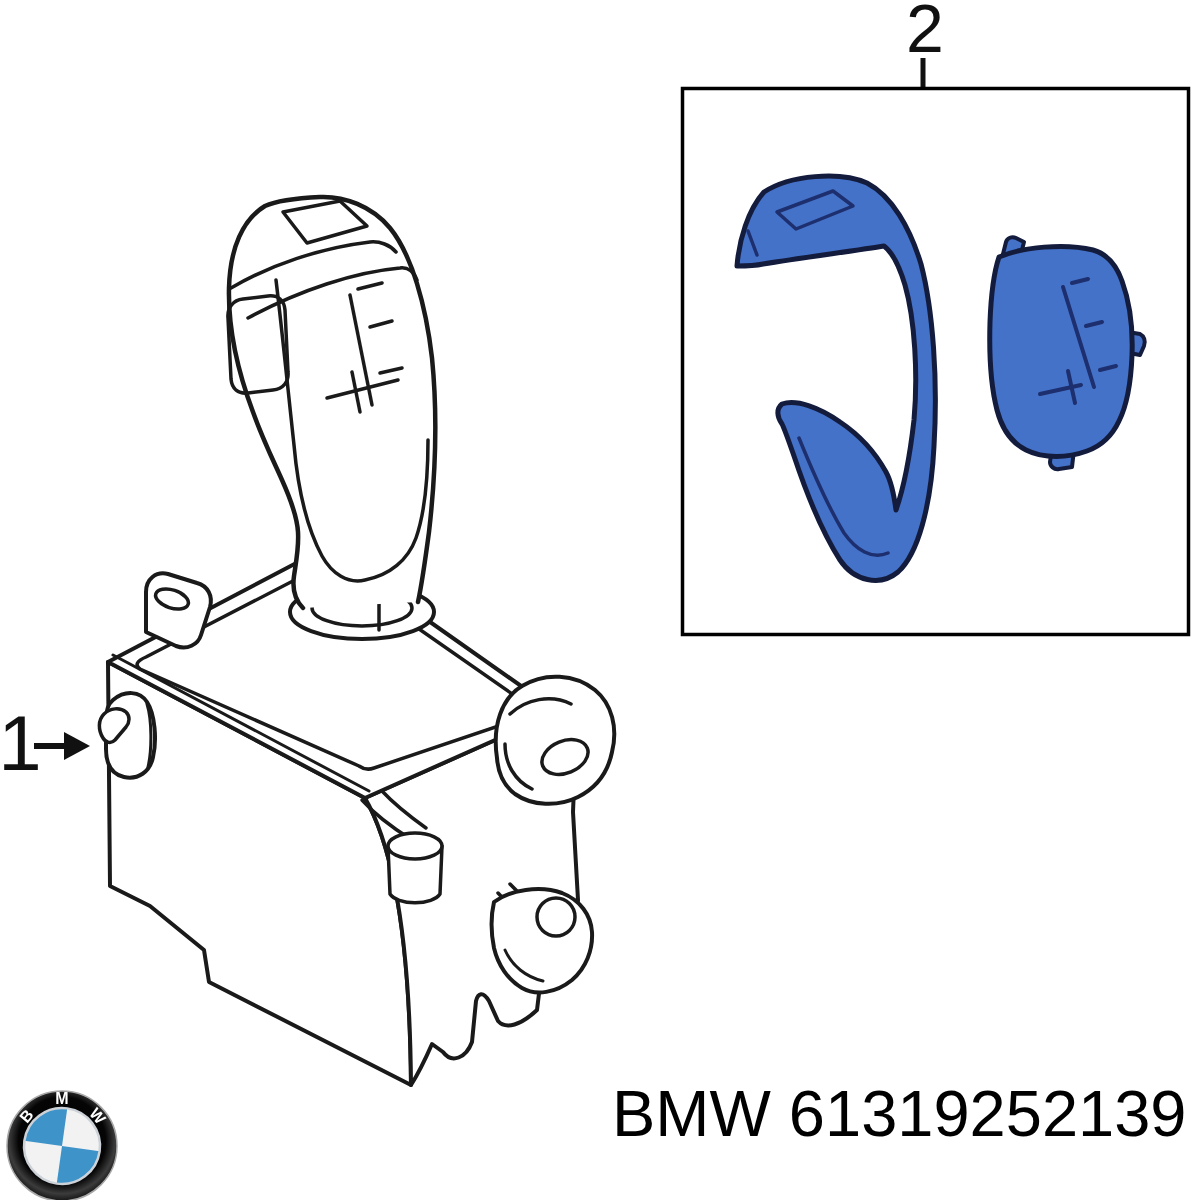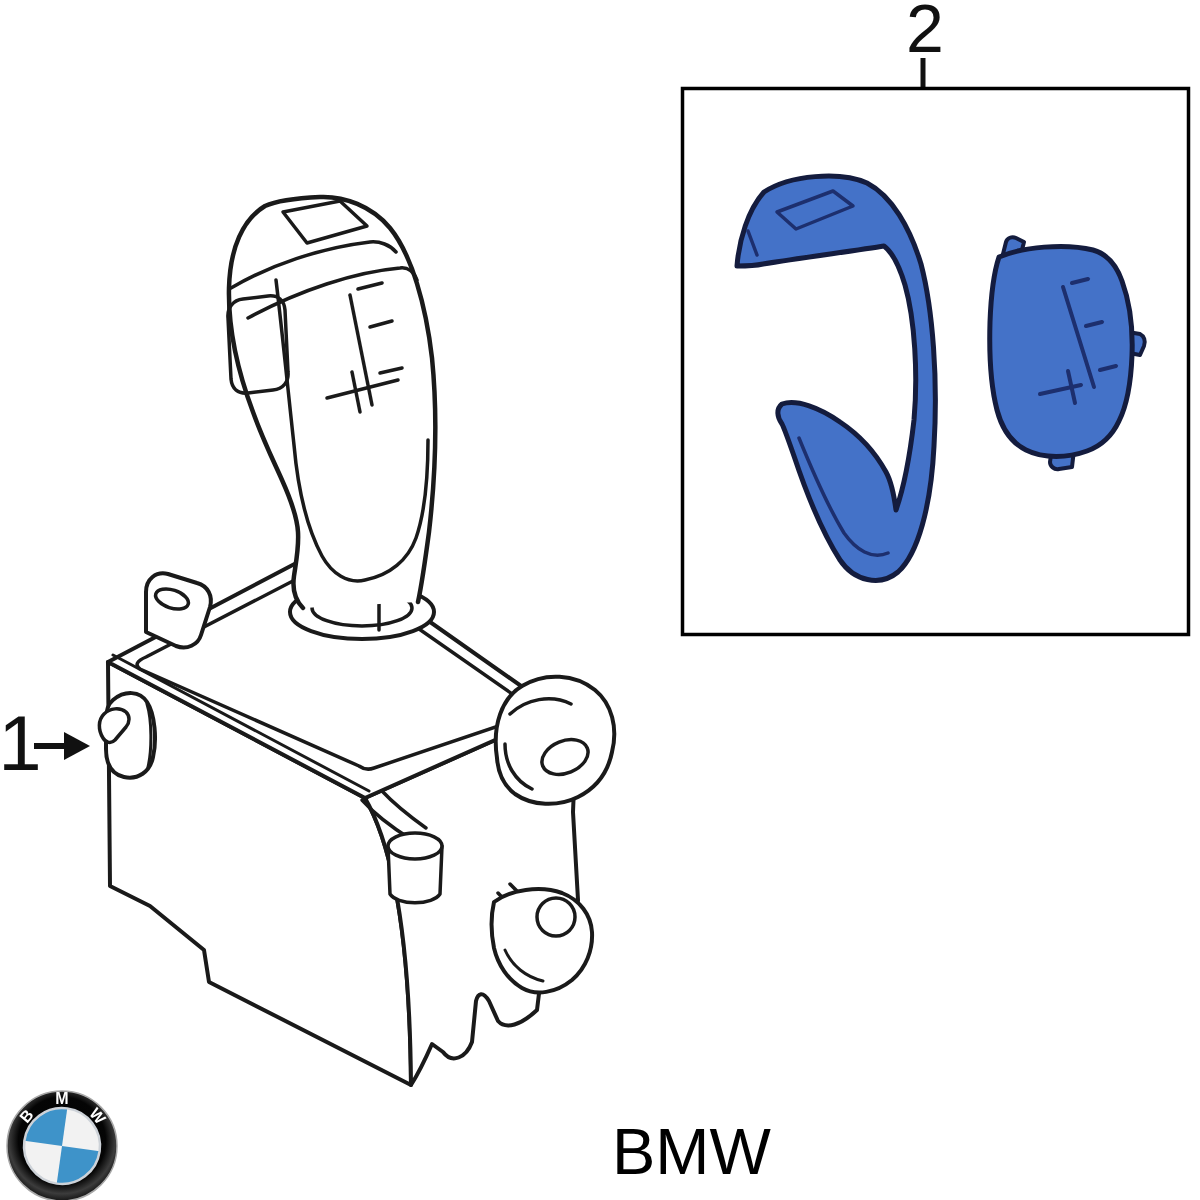--- a/index.html
+++ b/index.html
@@ -16,21 +16,21 @@
     color:#111;
     font-family:"Liberation Sans", sans-serif;
     text-align:center;
     line-height:1;
     user-select:none;
   }
   .callout-1{left:-4px;top:704px;width:48px;font-size:78px;}
   .callout-2{left:895px;top:-6px;width:60px;font-size:68px;}
   .footer-caption{
     position:absolute;
-    left:612px;top:1114px;
+    left:612px;top:1076px;
     font-size:65px;color:#000;
     font-family:"Liberation Sans", sans-serif;
     display:flex;gap:18px;white-space:nowrap;
   }
 </style>
 </head>
 <body>
 
 <div class="stage">
 
@@ -199,14 +199,15 @@
     </g>
     <g fill="#ffffff" font-family="Liberation Sans, sans-serif" font-size="16" font-weight="bold" text-anchor="middle">
       <text x="60" y="17" transform="rotate(-50 60 58)">B</text>
       <text x="60" y="16">M</text>
       <text x="60" y="17" transform="rotate(50 60 58)">W</text>
     </g>
   </svg>
 
   <div class="footer-caption">
     <span>BMW</span>
+    <span>61319252139</span>
   </div>
 </div>
 
 </body></html>

